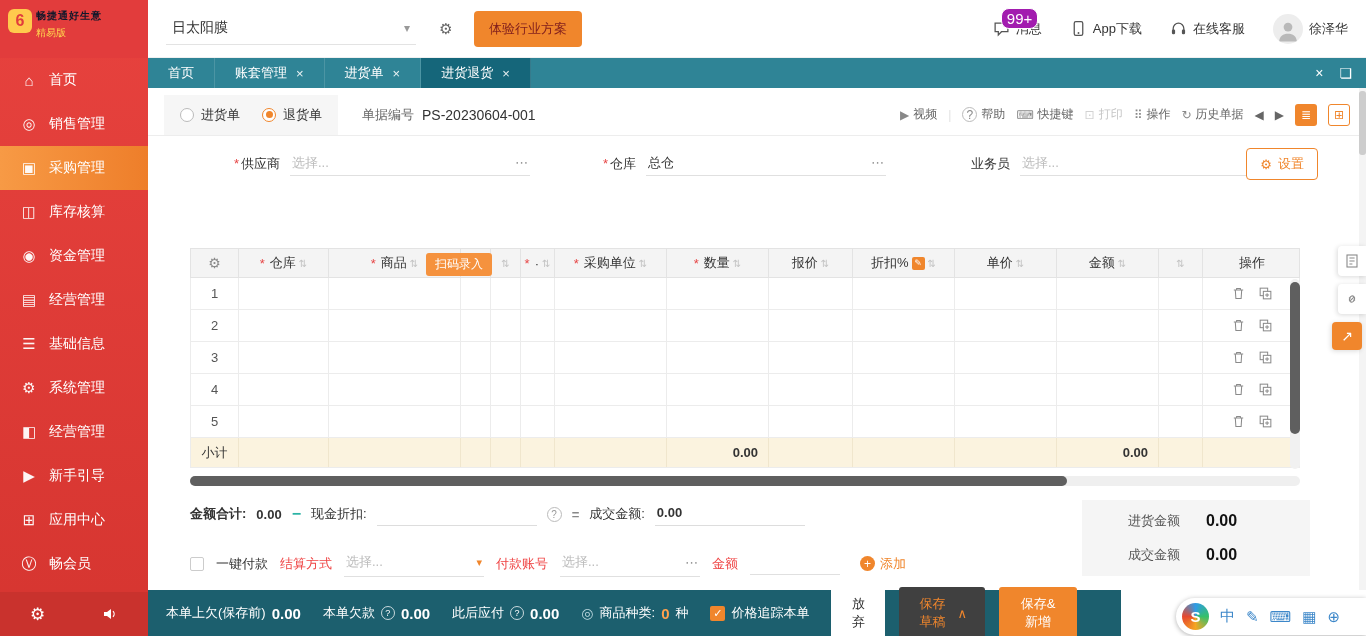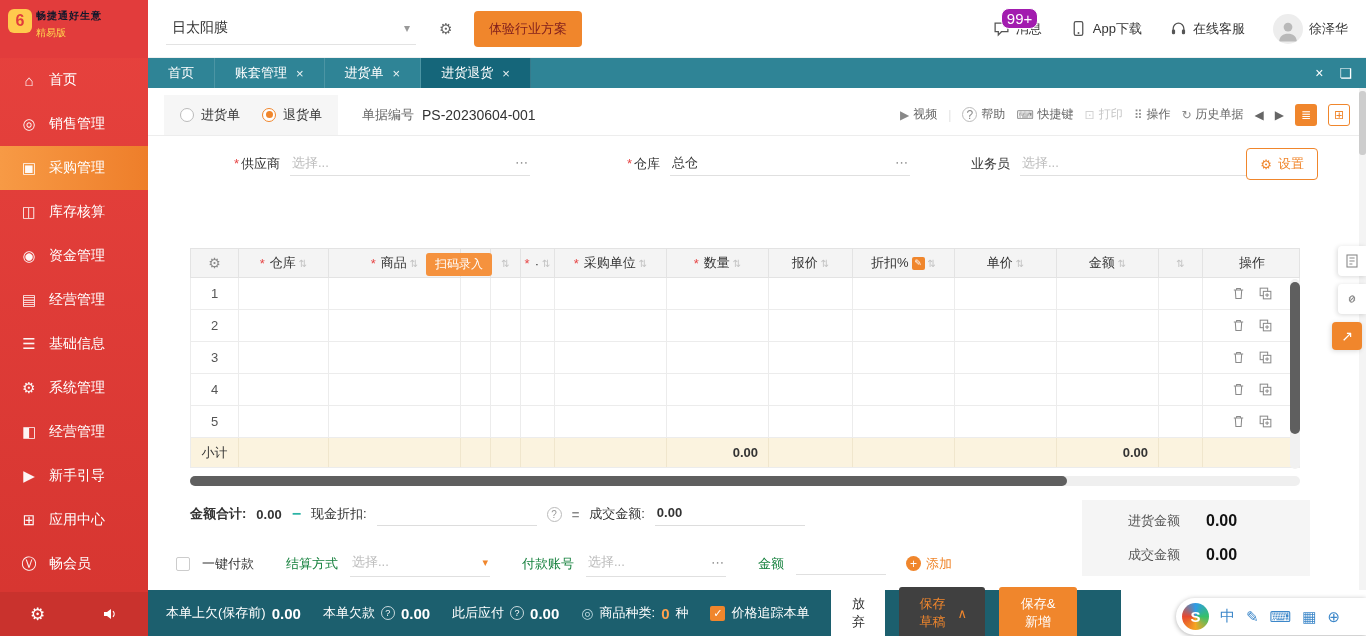--- a/index.html
+++ b/index.html
@@ -130,30 +130,30 @@
   .calc { position:absolute; top:414px; left:42px; display:flex; align-items:center; gap:10px; }
   .b { font-weight:bold; }
   .minus { color:#2bb3a5; font-weight:bold; font-size:16px; }
   .uline { border-bottom:1px solid #ddd; } 
   .disc-in { width:160px; padding:3px 2px 5px; }
   .disc-in input { border:none; outline:none; width:100%; background:transparent; font-family:inherit; }
   .qc { width:15px; height:15px; border-radius:50%; border:1px solid #bbb; color:#999; font-size:10px;
         display:inline-flex; align-items:center; justify-content:center; }
   .eq { color:#888; font-weight:bold; }
   .deal-u { min-width:150px; padding:3px 6px 5px 2px; }
-  .pay { position:absolute; top:462px; left:28px; display:flex; align-items:center; gap:12px; }
+  .pay { position:absolute; top:462px; left:42px; display:flex; align-items:center; gap:12px; }
   .cb-off { width:14px; height:14px; border:1px solid #ccc; border-radius:2px; background:#fff; cursor:pointer; }
   .sel-line { width:140px; border-bottom:1px solid #e0e0e0; display:flex; align-items:center;
               justify-content:space-between; padding:3px 2px 5px; color:#bbb; cursor:pointer; }
   .sel-line .car { color:#f0862c; font-size:11px; }
   .amt-line { width:90px; border-bottom:1px solid #e0e0e0; height:22px; }
   .addg { display:flex; align-items:center; gap:5px; color:#f0862c; cursor:pointer; margin-left:8px; }
   .addg .pc { width:15px; height:15px; border-radius:50%; background:#f0862c; color:#fff; font-size:12px;
               display:flex; align-items:center; justify-content:center; }
-  .payl { color:#15803d; margin-left:20px; }
+  .payl { color:#ef4444; margin-left:0; }
   .tbox { position:absolute; right:56px; top:412px; width:228px; height:76px; background:#f5f5f5;
           padding:12px 18px; display:flex; flex-direction:column; justify-content:space-between; }
   .trow { display:flex; align-items:center; gap:26px; }
   .trow .tl { color:#555; font-size:13px;margin-left:28px; }
   .trow .tv { color:#111; font-size:16px; font-weight:bold; }
 
   
   .fb { position:absolute; left:148px; bottom:0; width:973px; height:46px; background:#1c5f6e;
         display:flex; align-items:center; gap:22px; padding-left:18px; color:#fff; font-size:13px; }
   .fi { display:flex; align-items:center; gap:6px; white-space:nowrap; }
@@ -412,21 +412,21 @@
   </div>
 
   <div class="f1">
     <div class="field" style="left:60px">
       <span class="flabel"><span class="req">*</span><span>供应商</span></span>
       <span class="finline">
         <input placeholder="选择..." style="">
         <span class="dots">⋯</span>
       </span>
     </div>
-    <div class="field" style="left:440px">
+    <div class="field" style="left:416px">
       <span class="flabel"><span class="req">*</span><span>仓库</span></span>
       <span class="finline">
         <input value="总仓" style="">
         <span class="dots">⋯</span>
       </span>
     </div>
     <div class="field" style="left:790px">
       <span class="flabel"><span>业务员</span></span>
       <span class="finline">
         <input placeholder="选择..." style="">

